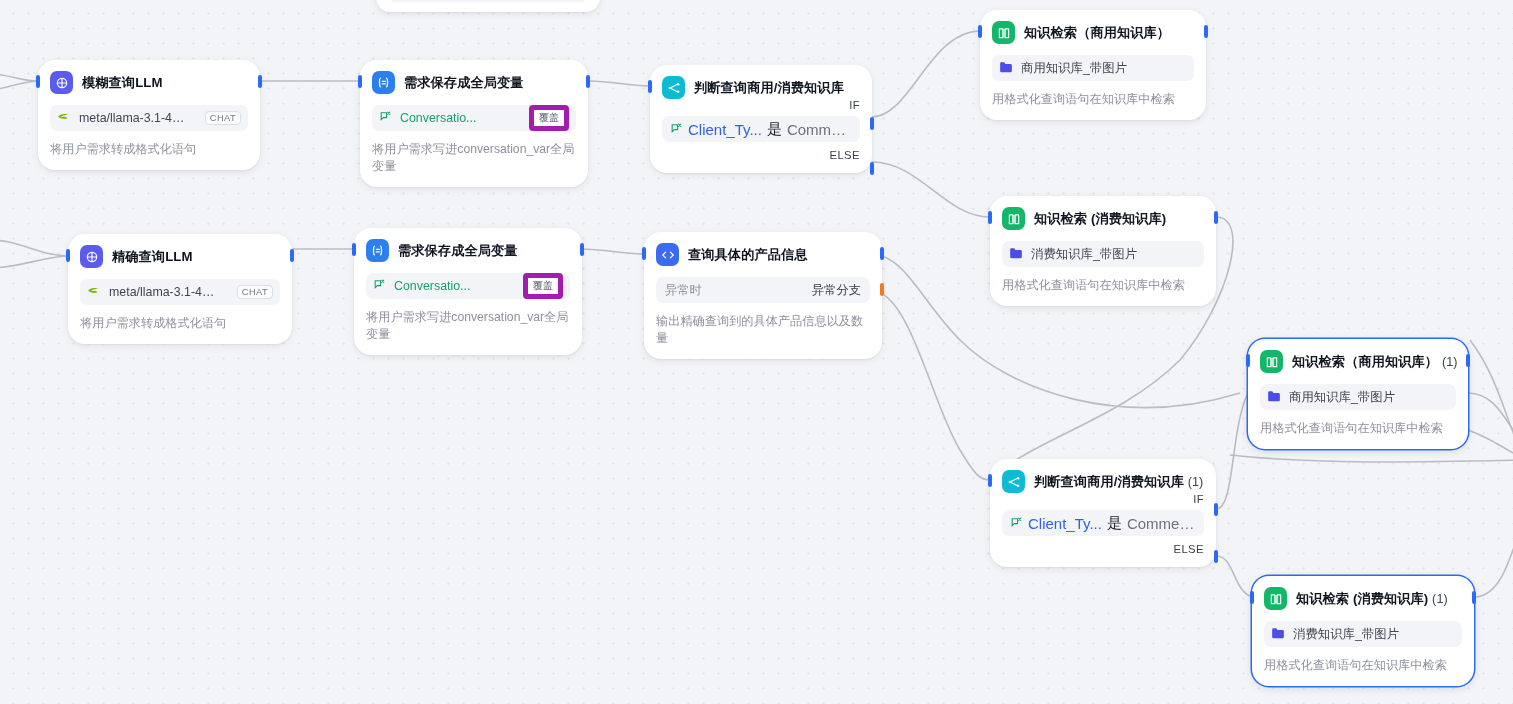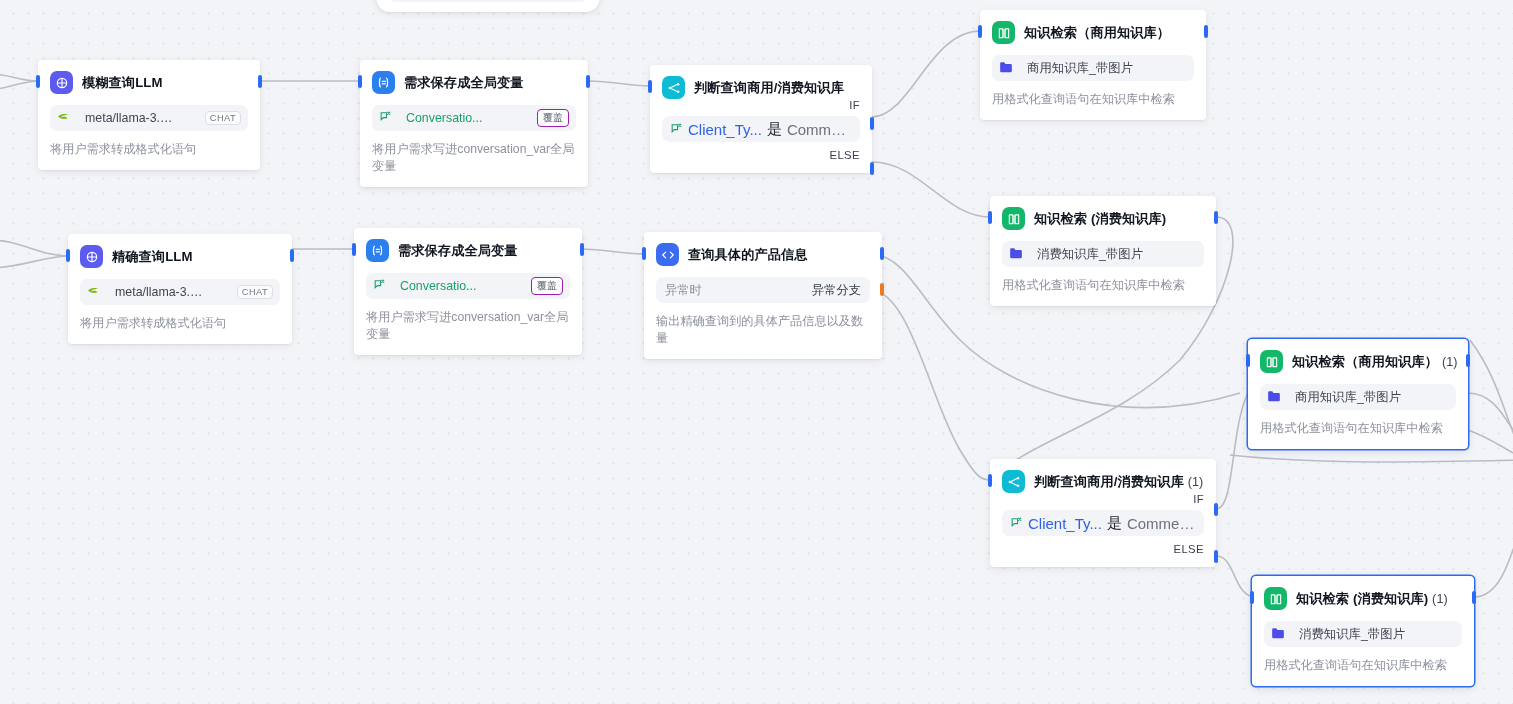--- a/index.html
+++ b/index.html
@@ -14,21 +14,21 @@
     background-color: #f2f4f7;
     background-image: radial-gradient(circle, #e4e6ec 1.1px, transparent 1.2px);
     background-size: 15px 15px;
     background-position: 6px 6px;
   }
   #edges { position: absolute; left: 0; top: 0; width: 1513px; height: 704px; pointer-events: none; }
 
   .node {
     position: absolute;
     background: #ffffff;
-    border-radius: 4px;
+    border-radius: 17px;
     box-shadow: 0 1px 2px rgba(16,24,40,0.06), 0 2px 8px rgba(16,24,40,0.07);
     padding: 11px 12px 12px 12px;
   }
   .node.selected {
     box-shadow: 0 0 0 1.5px #2b6af5, 0 2px 10px rgba(16,24,40,0.12);
   }
   .node-head { display: flex; align-items: center; gap: 9px; }
   .node-icon {
     width: 23px; height: 23px; border-radius: 7px;
     display: flex; align-items: center; justify-content: center;
@@ -41,33 +41,33 @@
   }
   .node-title .dup { font-weight: 400; color: #3c424e; font-size: 12.6px; }
 
   .field {
     margin-top: 11px;
     background: #f3f4f7;
     border-radius: 7px;
     height: 26px;
     display: flex; align-items: center;
     padding: 0 7px;
-    gap: 14px;
+    gap: 8px;
     font-size: 12.4px;
     color: #404552;
   }
   .field .f-text { white-space: nowrap; overflow: hidden; text-overflow: ellipsis; }
   .field .spacer { flex: 1 1 auto; }
   .tag {
     font-size: 9.3px; color: #737887; border: 1px solid #dcdfe6;
     border-radius: 4px; padding: 1px 4px; background:#fbfbfc;
     letter-spacing: 0.4px; flex: 0 0 auto;
   }
   .tag.solid {
-    border: 1px solid #a21caf; background: #fdfdfe; color: #555a66;
+    border: 5px solid #a21caf; background: #fdfdfe; color: #555a66;
     letter-spacing: 0; padding: 1px 5px; font-size: 10px;
   }
   .desc {
     margin-top: 10px;
     font-size: 12.2px; color: #8d919d; line-height: 1.38;
   }
   .branch-label {
     text-align: right; font-size: 11.3px; color: #3a404c;
     letter-spacing: 0.4px; font-weight: 400;
   }

